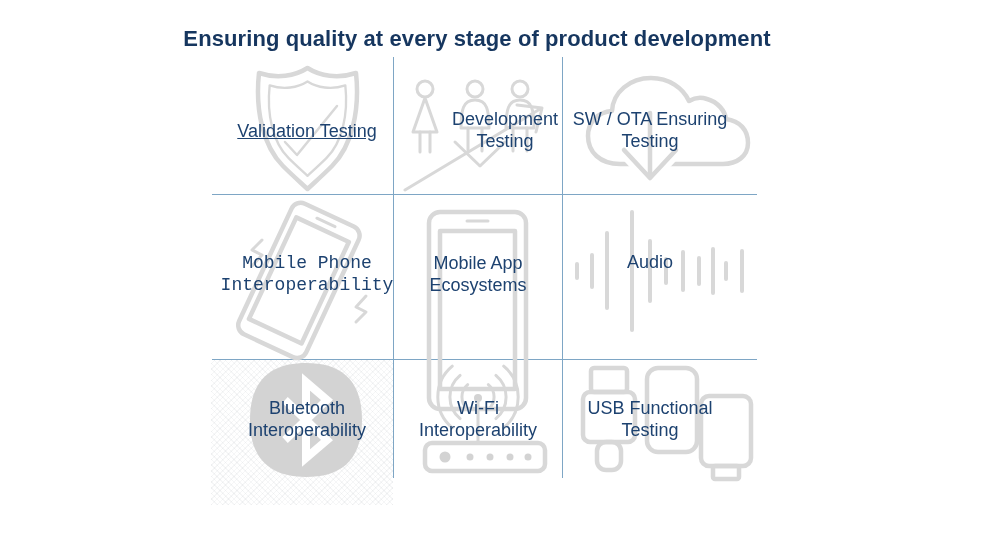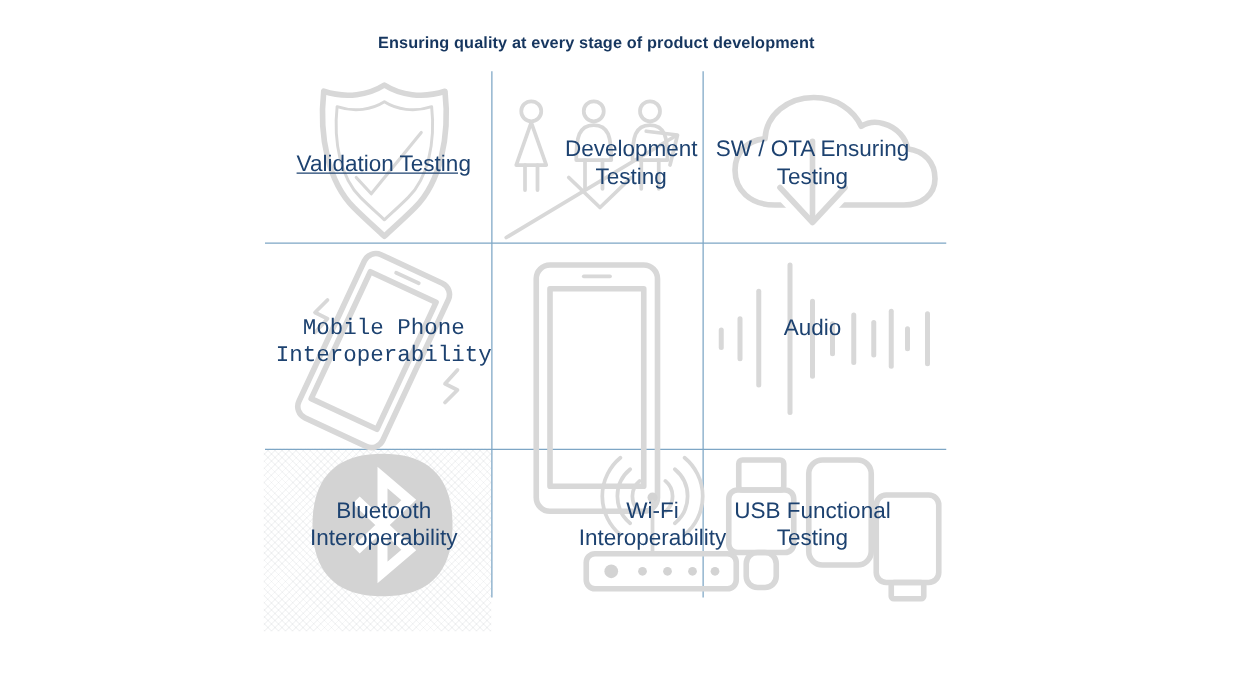--- a/index.html
+++ b/index.html
@@ -11,21 +11,21 @@
     --bg:#ffffff;
   }
   *{margin:0;padding:0;box-sizing:border-box;}
   html,body{background:var(--bg);}
   .canvas{
     position:relative;width:1000px;height:559px;background:var(--bg);
     font-family:"Liberation Sans","DejaVu Sans",sans-serif;overflow:hidden;
   }
   .title{
     position:absolute;left:477px;top:26px;transform:translateX(-50%);
-    white-space:nowrap;font-size:13px;font-weight:bold;color:var(--title-color);
+    white-space:nowrap;font-size:22px;font-weight:bold;color:var(--title-color);
     letter-spacing:.1px;
   }
   .gridline{position:absolute;background:var(--grid-line);}
   .vline{width:1px;height:421px;top:57px;}
   .hline{height:1px;width:545px;left:212px;}
   .pattern{
     position:absolute;left:211px;top:359px;width:182px;height:146px;
     background-image:
       repeating-linear-gradient(45deg, rgba(120,130,140,0.07) 0 1px, transparent 1px 4px),
       repeating-linear-gradient(-45deg, rgba(120,130,140,0.07) 0 1px, transparent 1px 4px);
@@ -125,20 +125,24 @@
       <div>Interoperability</div>
     </div>
   </div>
 
   <div class="cell" style="left:393px;top:194px;width:169px;height:165px;">
     <svg style="left:32px;top:14px;" width="105" height="205" viewBox="0 0 105 205">
       <rect class="stroke" x="4" y="4" width="97" height="197" rx="11"></rect>
       <rect class="stroke" x="15" y="23" width="75" height="158"></rect>
       <line class="stroke thin" x1="42" y1="13" x2="63" y2="13"></line>
     </svg>
+    <div class="label" style="left:85px;top:80px;">
+      <div>Mobile App</div>
+      <div>Ecosystems</div>
+    </div>
   </div>
 
   <div class="cell" style="left:562px;top:194px;width:198px;height:165px;">
     <svg style="left:8px;top:11px;" width="185" height="135" viewBox="0 0 185 135">
       <line class="bar" x1="7" y1="59" x2="7" y2="73"></line>
       <line class="bar" x1="22" y1="50" x2="22" y2="82"></line>
       <line class="bar" x1="37" y1="28" x2="37" y2="103"></line>
       <line class="bar" x1="62" y1="7" x2="62" y2="125"></line>
       <line class="bar" x1="80" y1="36" x2="80" y2="96"></line>
       <line class="bar" x1="96" y1="54" x2="96" y2="78"></line>
@@ -157,21 +161,21 @@
     <svg style="left:36px;top:2px;" width="116" height="118" viewBox="0 0 116 118">
       <path class="fillgray" d="M58,2 C90,2 114,16 114,59 C114,102 90,116 58,116 C26,116 2,102 2,59 C2,16 26,2 58,2 Z"></path>
       <polyline class="btrune" points="37,39 79,79 58,97 58,21 79,39 37,79"></polyline>
     </svg>
     <div class="label" style="left:95px;top:60px;">
       <div>Bluetooth</div>
       <div>Interoperability</div>
     </div>
   </div>
 
-  <div class="cell" style="left:393px;top:359px;width:169px;height:124px;margin-left:44px;">
+  <div class="cell" style="left:393px;top:359px;width:169px;height:124px;">
     <svg style="left:22px;top:6px;" width="140" height="112" viewBox="0 0 140 112">
       <path class="stroke thin" d="M52.7,19.7 A16 16 0 0 0 52.7,44.3"></path>
       <path class="stroke thin" d="M45.1,10.4 A28 28 0 0 0 45.1,53.6"></path>
       <path class="stroke thin" d="M37.3,1.2 A40 40 0 0 0 37.3,62.8"></path>
       <path class="stroke thin" d="M73.3,19.7 A16 16 0 0 1 73.3,44.3"></path>
       <path class="stroke thin" d="M80.9,10.4 A28 28 0 0 1 80.9,53.6"></path>
       <path class="stroke thin" d="M88.7,1.2 A40 40 0 0 1 88.7,62.8"></path>
       <circle class="fillgray" cx="63" cy="33" r="4"></circle>
       <line class="stroke thin" x1="63" y1="36" x2="63" y2="78"></line>
       <rect class="stroke" x="10" y="78" width="120" height="28" rx="7"></rect>

